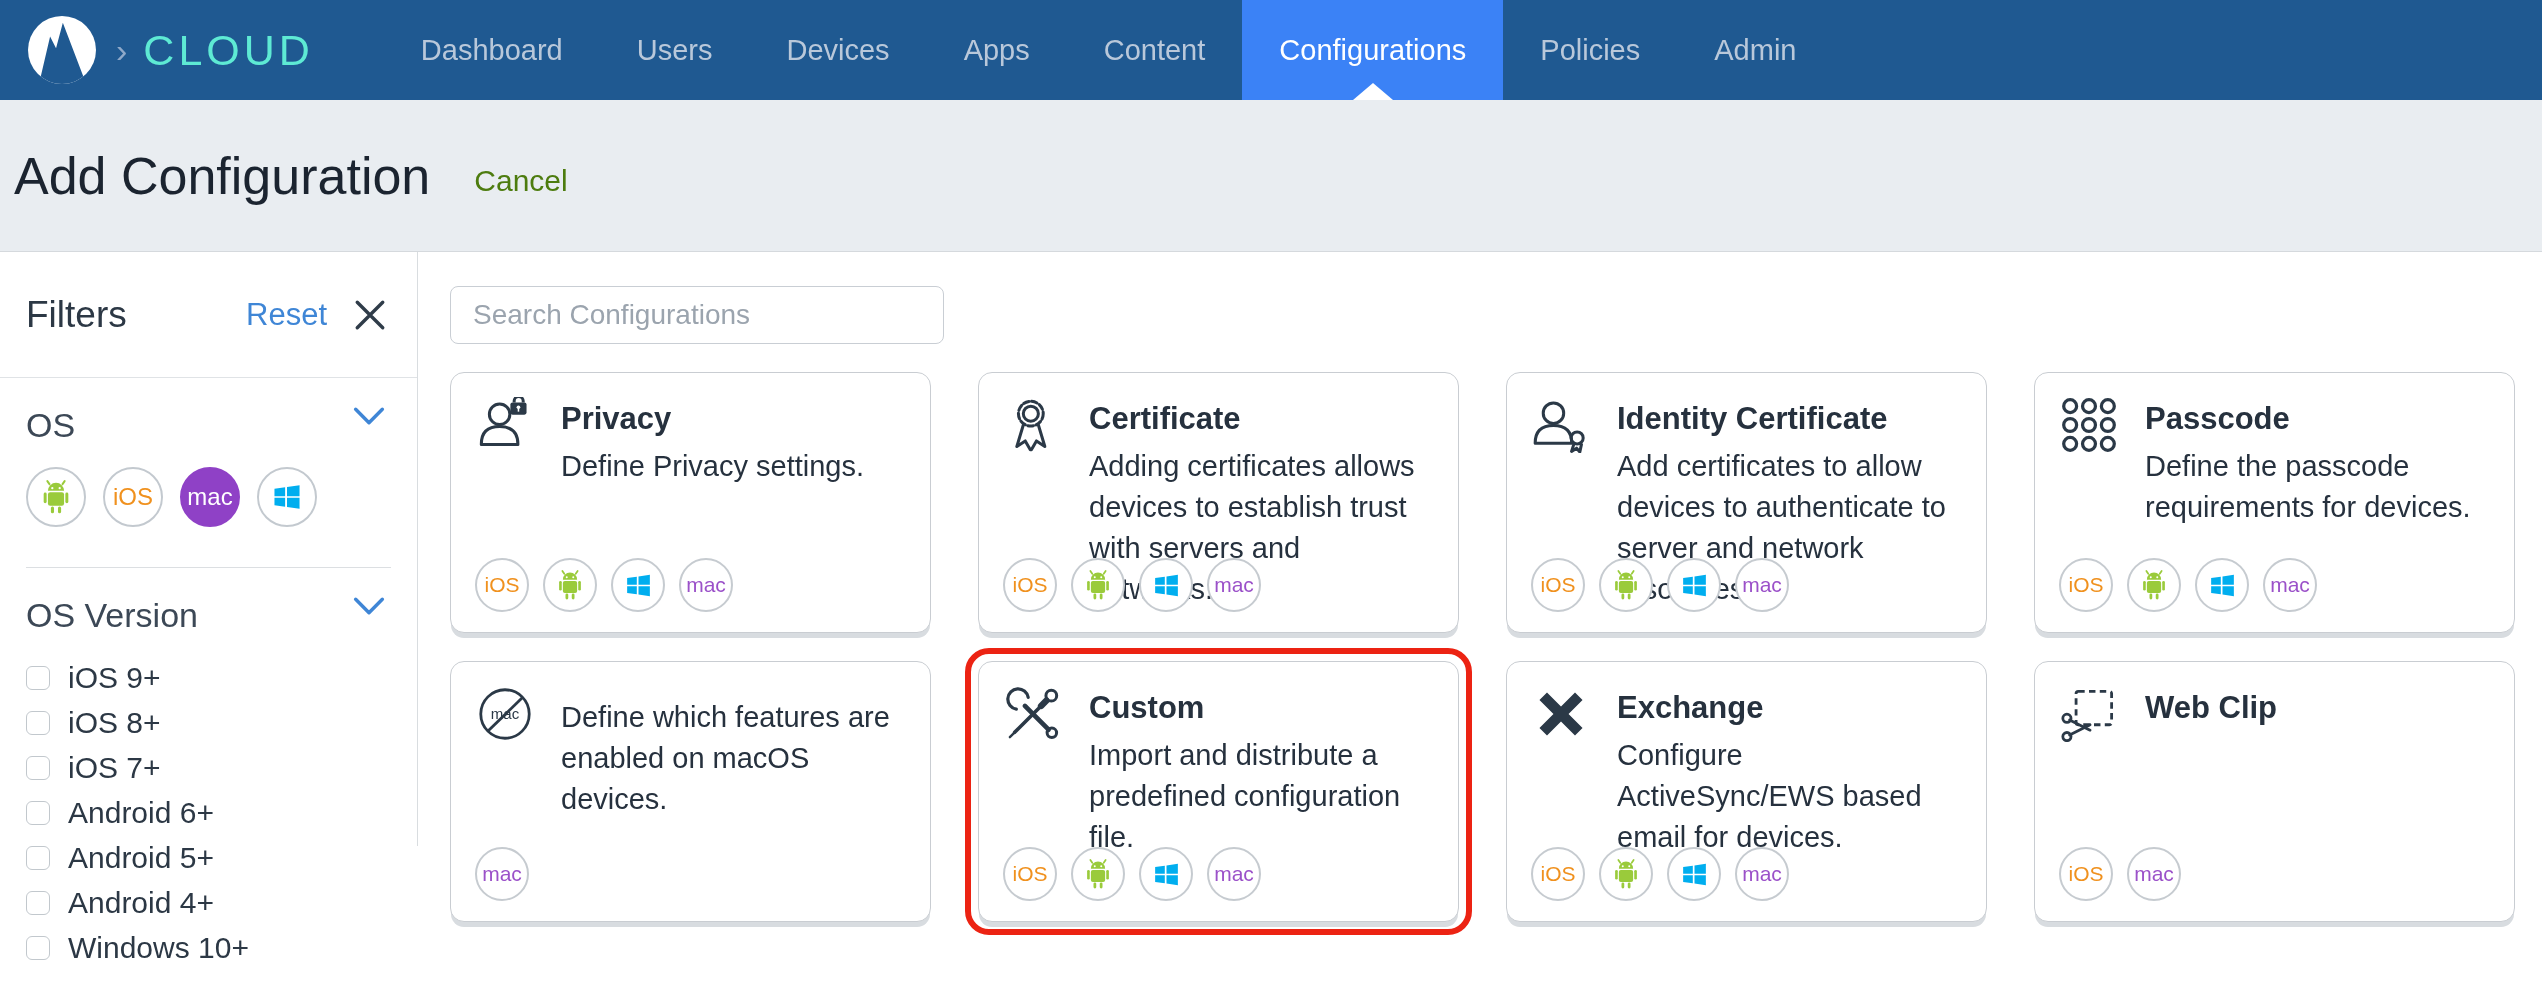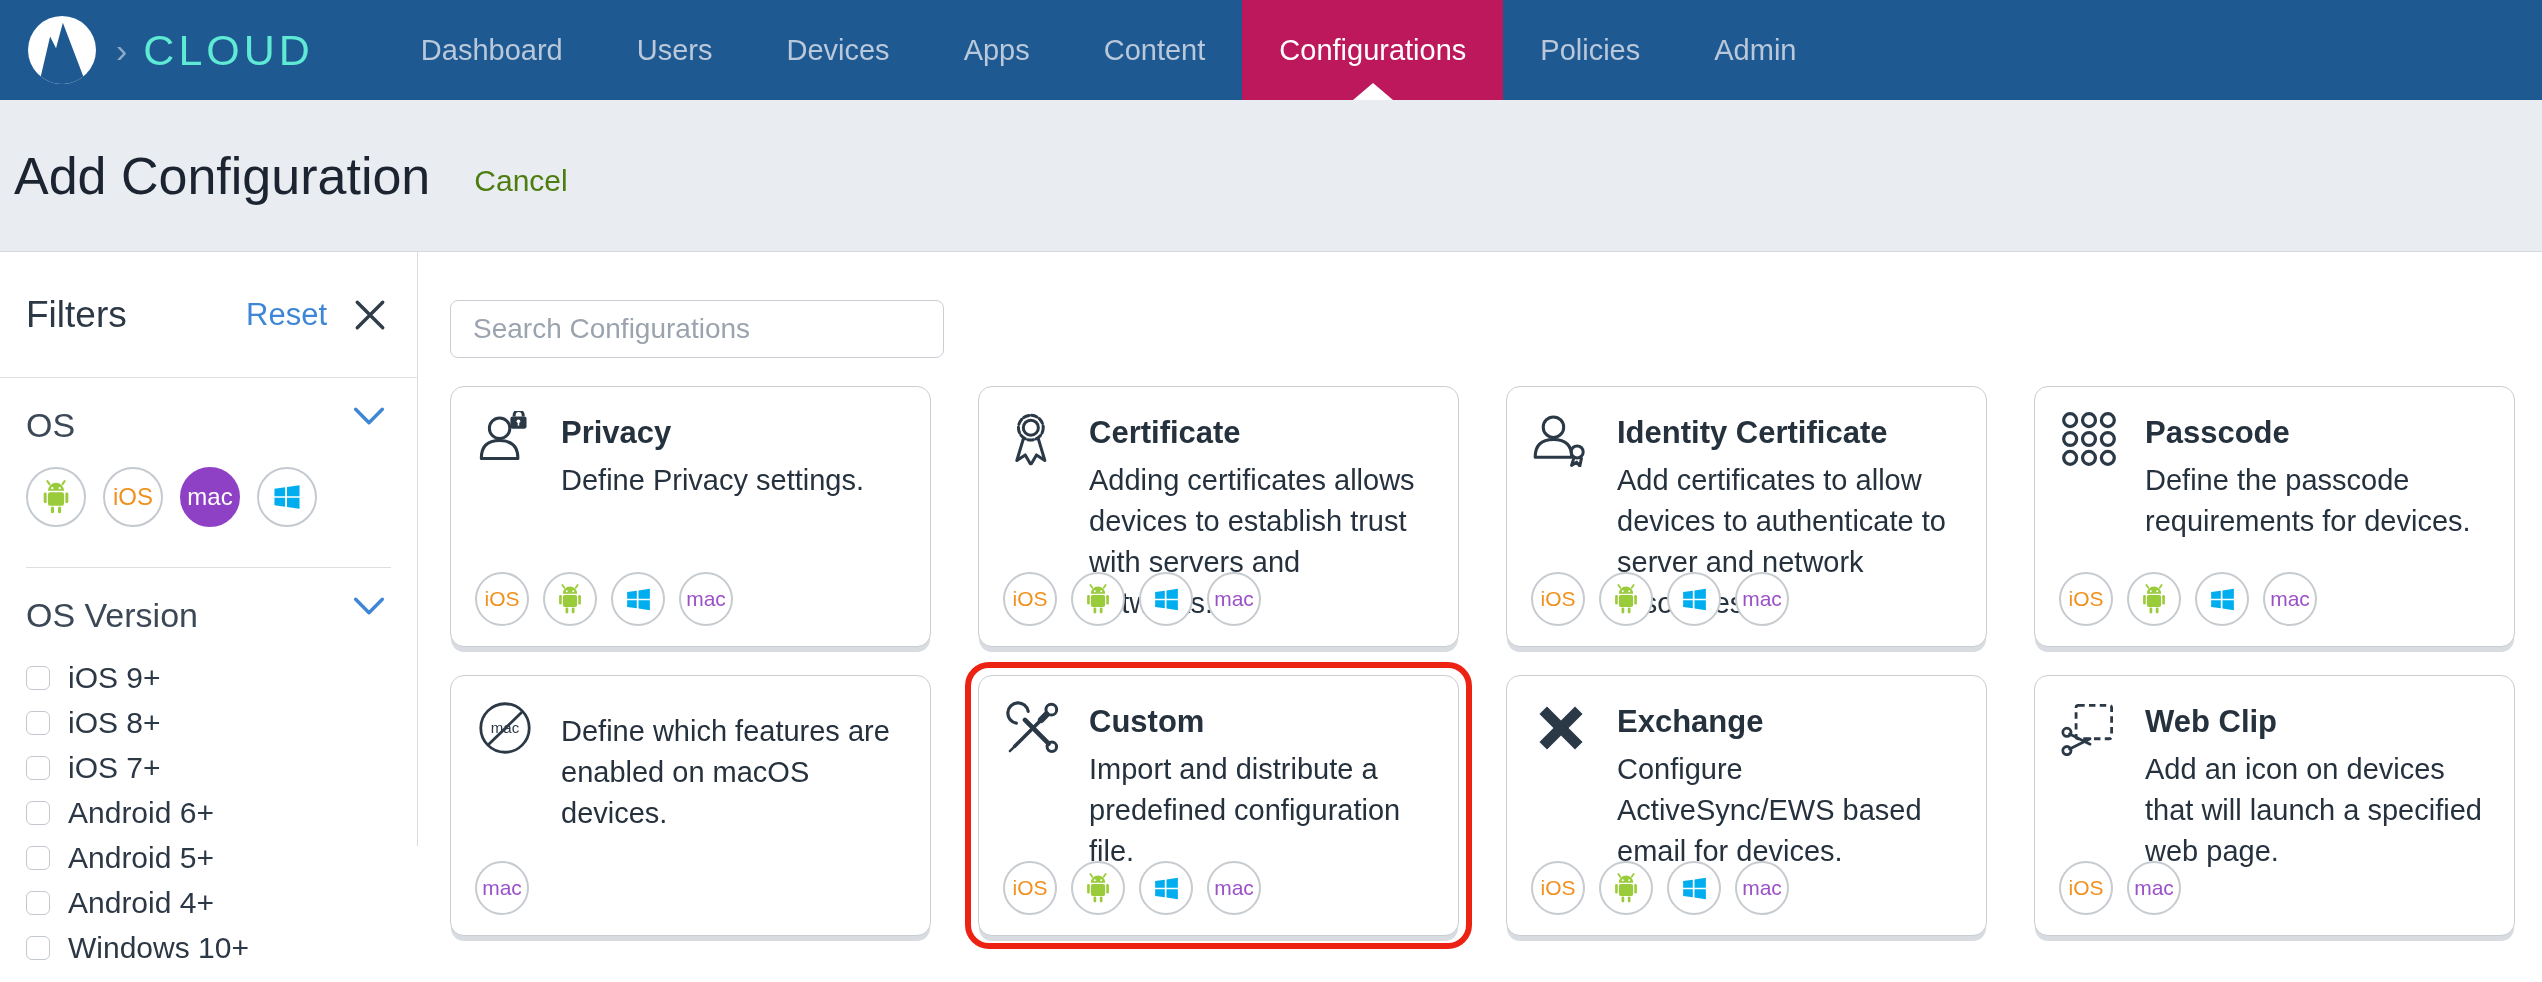--- a/index.html
+++ b/index.html
@@ -8,21 +8,21 @@
 
   
   .nav { height:100px; background:#1f5991; display:flex; align-items:stretch; }
   .brand { display:flex; align-items:center; padding-left:28px; }
   .logo { width:68px; height:68px; display:block; }
   .brand-chevron { color:#8fa9c9; font-size:34px; margin:0 16px 0 20px; font-weight:400; }
   .brand-name { color:#5eead4; font-size:43px; letter-spacing:4px; font-weight:300; }
   .nav-items { display:flex; margin-left:70px; }
   .nav-item { display:flex; align-items:center; padding:0 37px; font-size:29px;
     color:#b9c8da; position:relative; cursor:pointer; }
-  .nav-item.active { background:#be185d; color:#ffffff; }
+  .nav-item.active { background:#3b82f6; color:#ffffff; }
   .nav-item.active::after { content:""; position:absolute; bottom:0; left:50%;
     transform:translateX(-50%); width:0; height:0;
     border-left:20px solid transparent; border-right:20px solid transparent;
     border-bottom:17px solid #ffffff; }
 
   
   .page-head { height:152px; background:#e9edf1; border-bottom:1px solid #d5d9dd;
     display:flex; align-items:center; padding-left:14px; }
   .page-title { font-size:52px; color:#1b2430; }
   .cancel-link { font-size:30px; color:#4d7c0f; margin-left:44px; margin-top:10px; cursor:pointer; }
@@ -55,21 +55,21 @@
 
   .fdivider { border-top:1px solid #dcdfe2; margin:40px 26px 0 26px; }
 
   .chk-list { margin-top:20px; }
   .chk-row { display:flex; align-items:center; height:45px; }
   .checkbox { width:24px; height:24px; border:1px solid #c2c8cd; border-radius:6px;
     background:#fff; margin-right:18px; cursor:pointer; flex:0 0 auto; }
   .chk-label { font-size:30px; color:#2c3845; }
 
   
-  .main { flex:1; padding:48px 0 0 32px; }
+  .main { flex:1; padding:34px 0 0 32px; }
   .search-input { width:494px; height:58px; border:1px solid #c9ced4; border-radius:8px;
     font-size:28px; padding:0 22px; color:#333; outline:none;
     font-family:"Liberation Sans", sans-serif; }
   .search-input::placeholder { color:#9ba4ae; }
 
   .grid { margin-top:28px; display:grid; grid-template-columns:repeat(4,481px);
     column-gap:47px; row-gap:28px; }
   .card { position:relative; background:#fff; border:1px solid #c9cdd2; border-radius:14px;
     box-shadow:0 6px 0 -1px #d8dce0; height:261px; padding:26px 28px; cursor:pointer; }
   .card-icon { position:absolute; left:26px; top:24px; width:56px; height:56px; }
@@ -470,21 +470,20 @@
               <span class="txt-mac">mac</span>
             </span>
         </div>
       </div>
 
       <div class="card">
         <svg class="card-icon">
             <use href="#sym-webclip"></use>
           </svg>
         <div class="card-title">Web Clip</div>
-        <div class="card-desc">Add an icon on devices that will launch a specified web page.</div>
         <div class="badges">
           <span class="badge">
               <span class="txt-ios">iOS</span>
             </span>
           <span class="badge">
               <span class="txt-mac">mac</span>
             </span>
         </div>
       </div>
 

